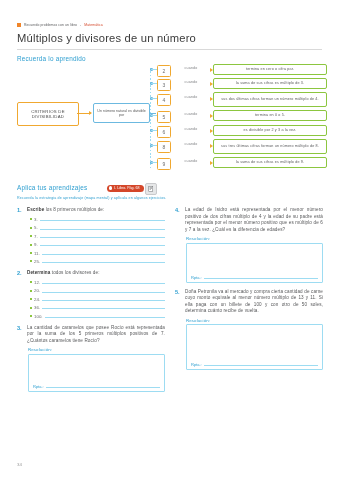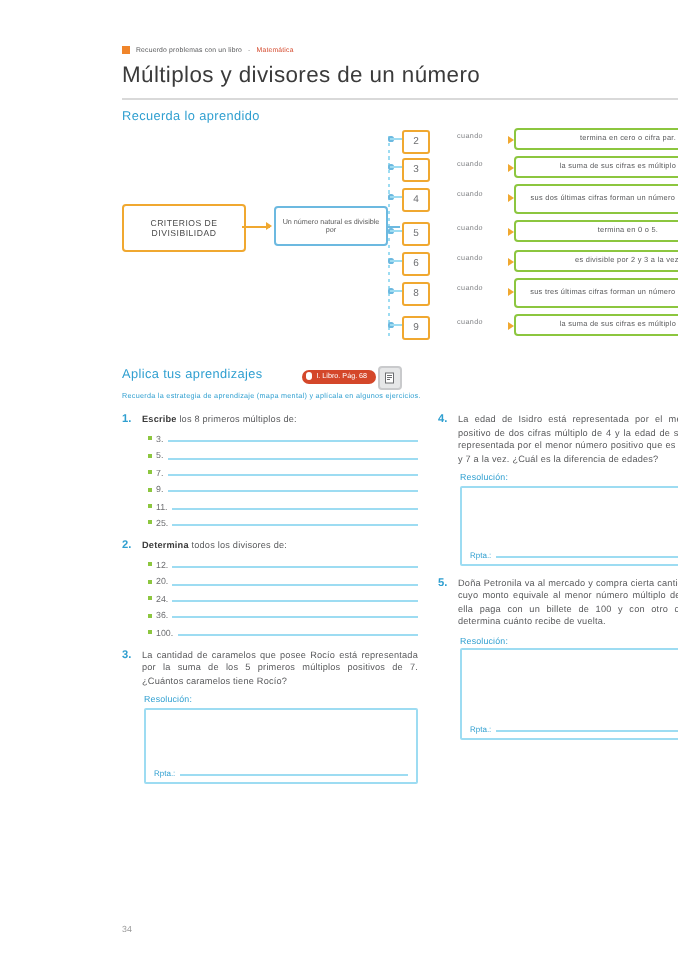--- a/index.html
+++ b/index.html
@@ -7,21 +7,20 @@
     width:339px;height:480px;
     background:#ffffff;
     font-family:"Liberation Sans", sans-serif;
     color:#231f20;
     overflow:hidden;
     position:relative;
   }
   .page{
     position:absolute;inset:0;
     padding:0;
-    margin-left:44px;
   }
 
   
   .breadcrumb{
     position:absolute;left:17px;top:23px;
     display:flex;align-items:center;gap:3px;
     font-size:3.4px;letter-spacing:.1px;
     color:#58595b;white-space:nowrap;
   }
   .bc-square{width:4px;height:4px;background:#f0852a;display:inline-block;flex:none;}

